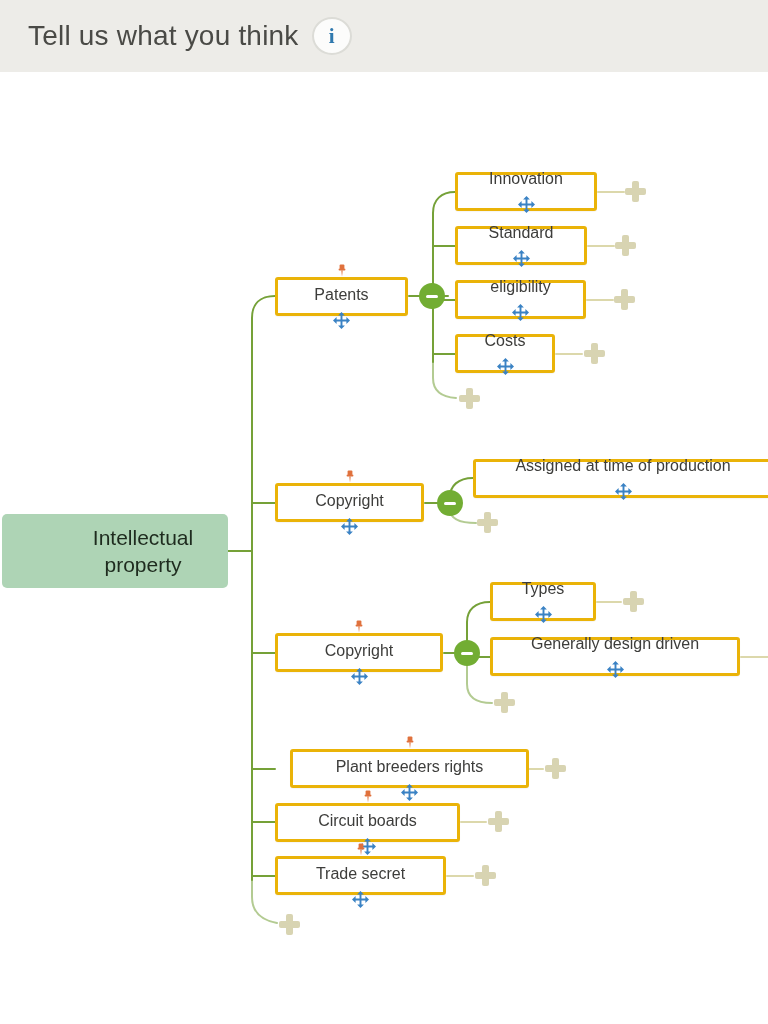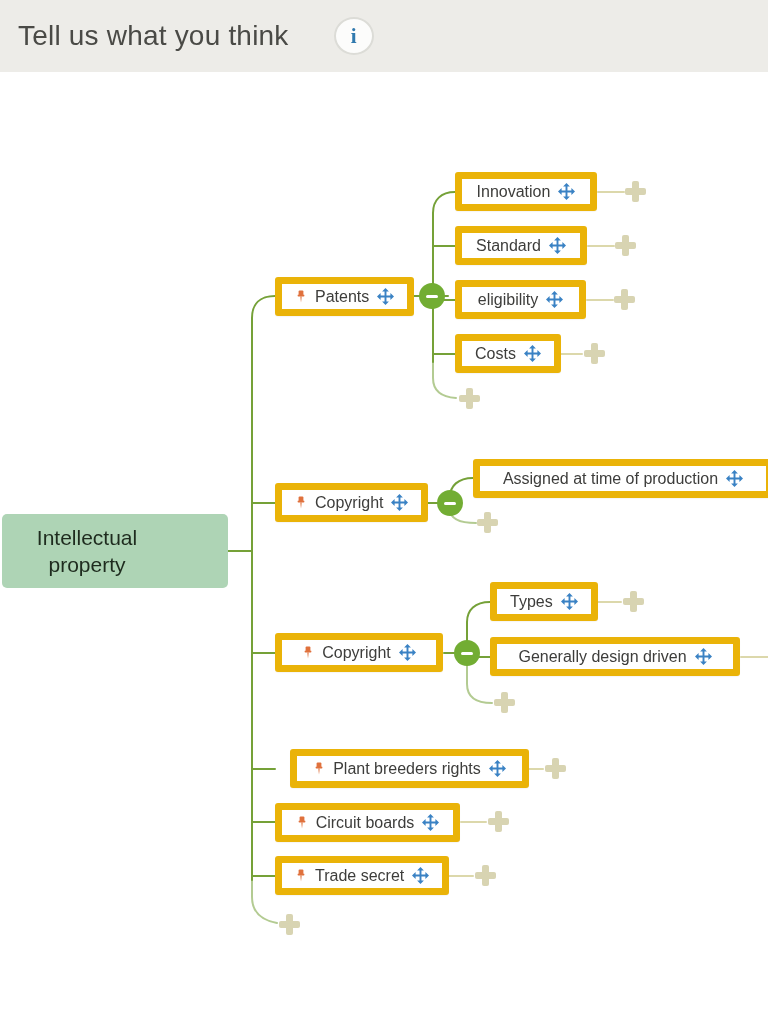--- a/index.html
+++ b/index.html
@@ -1,39 +1,39 @@
 <!DOCTYPE html>
 <html><head>
 <meta charset="utf-8">
 <style>
   * { margin:0; padding:0; box-sizing:border-box; }
   html,body { width:768px; height:1024px; overflow:hidden; background:#ffffff;
               font-family:"Liberation Sans", sans-serif; }
   
   .header { position:absolute; left:0; top:0; width:768px; height:72px;
-            background:#edece8; display:flex; align-items:center; padding-left:18px;gap:32px; }
+            background:#edece8; display:flex; align-items:center; padding-left:28px; }
   .header-title { font-size:28px; color:#4a4a46; letter-spacing:0.2px; }
   .info-btn { margin-left:13px; width:40px; height:38px; border-radius:50%;
               background:#fcfcfb; border:2px solid #dddدdd8; border:2px solid #dcdcd7;
               display:flex; align-items:center; justify-content:center; cursor:pointer; }
   .info-glyph { font-family:"Liberation Serif", serif; font-weight:bold;
                 font-size:21px; color:#3079ae; }
   
   .canvas { position:absolute; left:0; top:0; width:768px; height:1024px; }
   svg.wires { position:absolute; left:0; top:0; pointer-events:none; }
   
   .node { position:absolute; height:39px; background:#ffffff;
-          border:7px solid #eab308; border-radius:3px;
+          border:3px solid #eab308; border-radius:3px;
           display:flex; align-items:center; justify-content:center; gap:8px;
           padding:0 13px; white-space:nowrap; box-shadow:0 1px 1px rgba(0,0,0,0.04);
-          cursor:pointer; }
+          cursor:pointer;flex-direction:column; }
   .nlabel { font-size:16px; color:#3d3d3b; }
   .root-node { position:absolute; left:2px; top:514px; width:226px; height:74px;
                background:#aed4b5; border-radius:5px; display:flex; align-items:center;
-               justify-content:flex-start; text-align:center; cursor:pointer; }
+               justify-content:flex-end; text-align:center; cursor:pointer; }
   .root-label { font-size:21px; line-height:27px; color:#1e2b1e; width:170px; }
   .pin { display:flex; align-items:center; }
   .move { display:flex; align-items:center; cursor:move; }
   
   .minus { position:absolute; width:26px; height:26px; border-radius:50%;
            background:#72ad33; display:flex; align-items:center; justify-content:center;
            cursor:pointer; }
   .minus-bar { width:12px; height:3px; background:#ffffff; border-radius:1.5px; }
   
   .plus { position:absolute; width:21px; height:21px; cursor:pointer; }

